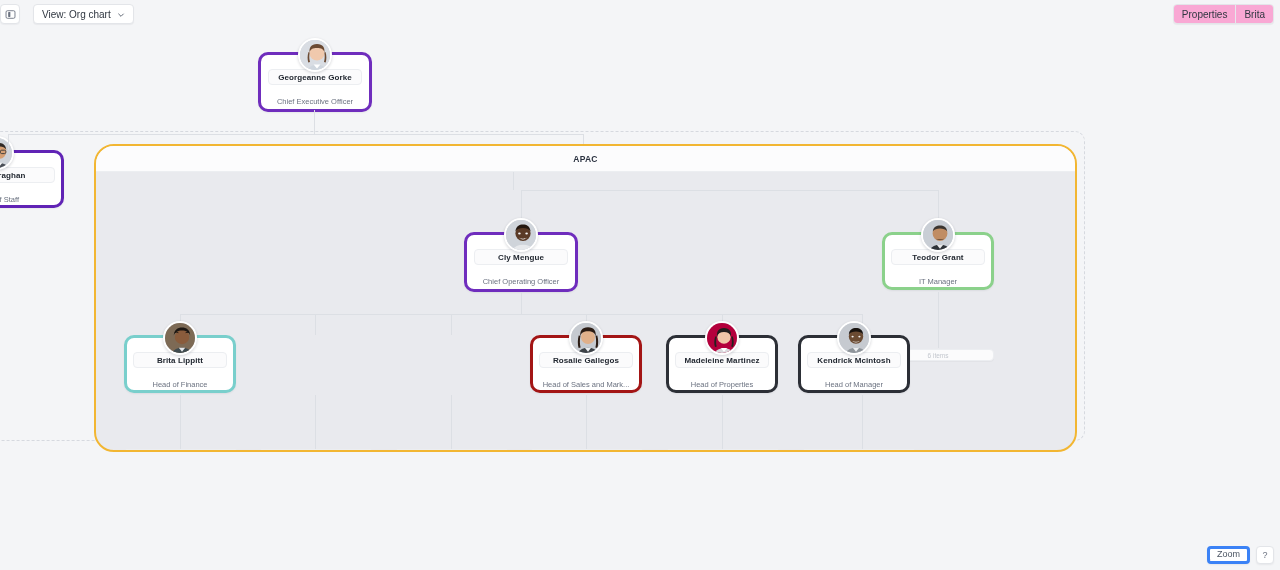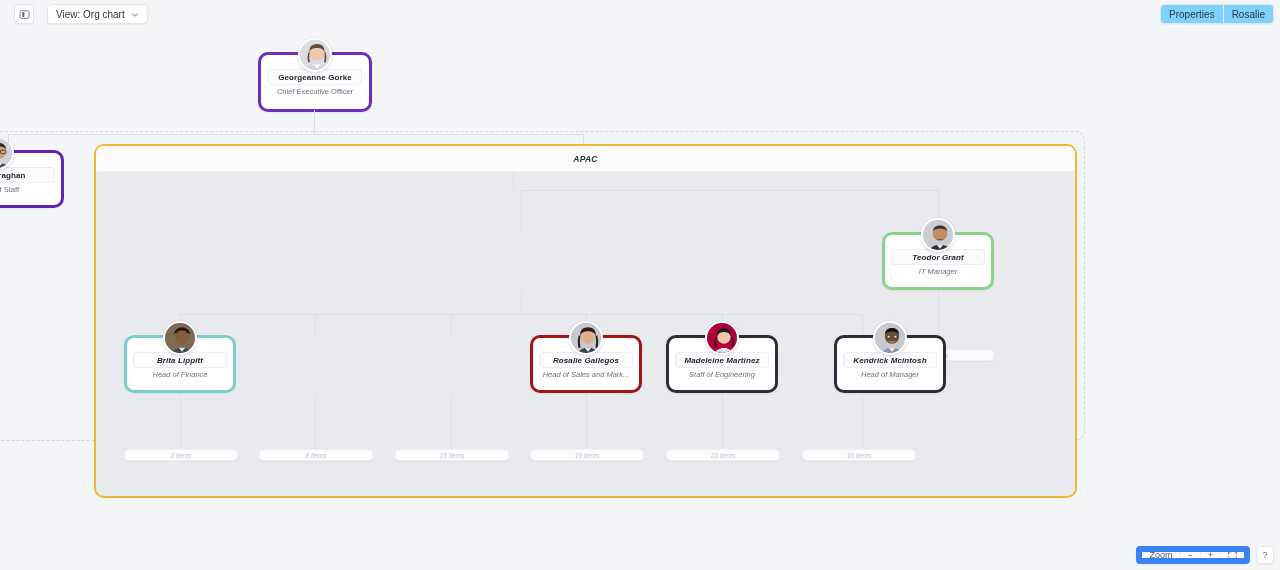--- a/index.html
+++ b/index.html
@@ -9,21 +9,21 @@
     font-family: "Liberation Sans", sans-serif;
     overflow: hidden;
   }
 
   
   .topbar {
     position: absolute; top: 0; left: 0; width: 1280px; height: 28px;
     background: #f4f5f7;
     z-index: 40;
   }
-  .tb-left { position: absolute; left: 0; top: 0; display: flex; align-items: center; gap: 6px; height: 28px; padding-left: 14px; }
+  .tb-left { position: absolute; left: 0; top: 0; display: flex; align-items: center; gap: 6px; height: 28px; }
   .panel-toggle {
     width: 20px; height: 20px; margin-left: 0px;
     background: #ffffff; border: 1px solid #e3e5e9; border-radius: 4px;
     display: flex; align-items: center; justify-content: center;
     box-shadow: 0 1px 1px rgba(16,24,40,.04);
   }
   .view-select {
     height: 20px; padding: 0 8px; margin-left: 7px;
     background: #ffffff; border: 1px solid #e3e5e9; border-radius: 4px;
     display: flex; align-items: center; gap: 6px;
@@ -35,21 +35,21 @@
 
   .tb-right {
     position: absolute; right: 6px; top: 4px;
     display: flex; align-items: stretch;
     background: #ffffff; border: 1px solid #e3e5e9; border-radius: 4px;
     overflow: hidden; height: 20px;
     box-shadow: 0 1px 1px rgba(16,24,40,.05);
   }
   .tb-right .btn {
     padding: 0 8px; display: flex; align-items: center;
-    font-size: 10px; color: #2f3640; background: #7dd3fc;
+    font-size: 10px; color: #2f3640; background: #f9a8d4;
   }
   .tb-right .btn + .btn { border-left: 1px solid #e6e8ec; }
 
   
   .canvas { position: absolute; inset: 28px 0 0 0; background: #f4f5f7; overflow: hidden; }
 
   
   .ln { position: absolute; background: #dcdfe4; }
   .lnv { width: 1px; }
   .lnh { height: 1px; }
@@ -79,21 +79,21 @@
     box-shadow: 0 1px 3px rgba(16,24,40,.18);
     background: #cfd3da;
   }
   .card .namebox {
     margin-top: 14px; width: 94px; height: 16px;
     background: #fbfbfc; border: 1px solid #eceef1; border-radius: 4px;
     display: flex; align-items: center; justify-content: center;
   }
   .card .name { font-size: 8px; font-weight: bold; color: #222831; letter-spacing: .1px; }
   .card .title {
-    margin-top: 2px; width: 104px; text-align: center;
+    margin-top: 12px; width: 104px; text-align: center;
     font-size: 7.5px; color: #6b7280;
     white-space: nowrap; overflow: hidden; text-overflow: ellipsis;
   }
   .card.big { width: 114px; height: 60px; }
 
   
   .pill {
     position: absolute;
     height: 12px; background: #fbfbfc;
     border: 1px solid #eceef1; border-radius: 4px;
@@ -101,44 +101,43 @@
     font-size: 6.5px; color: #c3c7ce;
     box-shadow: 0 1px 1px rgba(16,24,40,.03);
   }
 
   
   .stack { position: absolute; width: 24px; height: 14px; }
 
   
   .apac {
     position: absolute;
-    left: 94px; top: 116px; width: 983px; height: 354px;
+    left: 94px; top: 116px; width: 983px; height: 308px;
     background: #e9eaee;
     border: 2px solid #f2b632;
-    border-radius: 10px;
+    border-radius: 20px;
     overflow: hidden;
-    font-style: italic;
   }
   .apac-head {
     height: 26px; background: #fcfcfd;
     border-bottom: 1px solid #eceef1;
     display: flex; align-items: center; justify-content: center;
     font-size: 8.5px; font-weight: bold; color: #2b3240; letter-spacing: .2px;
   }
   .apac-body { position: relative; height: 280px; }
 
   
   .zoomwrap {
     position: absolute; right: 6px; bottom: 6px;
     display: flex; align-items: stretch; gap: 6px; z-index: 40;
   }
   .zoombar {
     display: flex; align-items: stretch; height: 18px;
-    background: #ffffff; border: 6px solid #3b82f6; border-radius: 4px;
-    overflow: hidden; box-shadow: 0 1px 2px rgba(16,24,40,.06);
+    background: #ffffff; border: 3px solid #3b82f6; border-radius: 4px;
+    overflow: hidden; box-shadow: 0 1px 2px rgba(16,24,40,.06); flex-direction: column;
   }
   .zoombar .zi {
     padding: 0 7px; display: flex; align-items: center; justify-content: center;
     font-size: 9px; color: #4b5563; min-width: 16px;
   }
   .zoombar .zi + .zi { border-left: 1px solid #ededf0; }
   .helpbtn {
     width: 18px; height: 18px; background: #ffffff;
     border: 1px solid #e3e5e9; border-radius: 4px;
     display: flex; align-items: center; justify-content: center;
@@ -161,21 +160,21 @@
       <span class="chev">
         <svg width="8" height="8" viewBox="0 0 12 12" fill="none" aria-hidden="true">
           <path d="M2.5 4.5L6 8L9.5 4.5" stroke="#4b5563" stroke-width="1.3" stroke-linecap="round" stroke-linejoin="round"></path>
         </svg>
       </span>
     </div>
   </div>
 
   <div class="tb-right">
     <div class="btn">Properties</div>
-    <div class="btn">Rosalie</div>
+    <div class="btn">Brita</div>
   </div>
 </div>
 
 <div class="canvas">
 
   <div class="group-outline" style="left:-260px; top:103px; width:1345px; height:310px;"></div>
 
   <div class="card big" style="left:258px; top:24px; border-color:#6f2dbd;">
     <div class="avatar">
       <svg width="34" height="34" viewBox="0 0 34 34" aria-hidden="true">
@@ -220,20 +219,37 @@
 
   <div class="apac">
     <div class="apac-head">APAC</div>
     <div class="apac-body">
 
       <div class="ln lnv" style="left:417px; top:0px; height:18px;"></div>
       <div class="ln lnh" style="left:425px; top:18px; width:417px;"></div>
       <div class="ln lnv" style="left:425px; top:18px; height:42px;"></div>
       <div class="ln lnv" style="left:842px; top:18px; height:42px;"></div>
 
+      <div class="card big" style="left:368px; top:60px; border-color:#6f2dbd;">
+        <div class="avatar">
+          <svg width="34" height="34" viewBox="0 0 34 34" aria-hidden="true">
+            <rect width="34" height="34" fill="#cfd4da"></rect>
+            <circle cx="17" cy="13.5" r="7.6" fill="#5a3a26"></circle>
+            <path d="M9.4 11.2C10.2 6.2 13.3 4.6 17 4.6s6.8 1.6 7.6 6.6c-1.8-2.2-4.3-3.1-7.6-3.1s-5.8.9-7.6 3.1z" fill="#241810"></path>
+            <ellipse cx="13.4" cy="13.6" rx="1.3" ry="1" fill="#f6f6f6"></ellipse>
+            <ellipse cx="20.6" cy="13.6" rx="1.3" ry="1" fill="#f6f6f6"></ellipse>
+            <path d="M13.2 17.6c1.2 1.6 6.4 1.6 7.6 0-.6 2.4-7 2.4-7.6 0z" fill="#f2f2f2"></path>
+            <path d="M4.5 34c1.4-6.2 6.4-9.2 12.5-9.2S28.1 27.8 29.5 34z" fill="#e7e9ec"></path>
+          </svg>
+        </div>
+        <div class="namebox">
+          <span class="name">Cly Mengue</span>
+        </div>
+        <div class="title">Chief Operating Officer</div>
+      </div>
 
       <div class="card" style="left:786px; top:60px; width:112px; border-color:#8bd18b;">
         <div class="avatar">
           <svg width="34" height="34" viewBox="0 0 34 34" aria-hidden="true">
             <rect width="34" height="34" fill="#c9ced5"></rect>
             <circle cx="17" cy="13.5" r="7.4" fill="#c08d64"></circle>
             <path d="M9.8 11.2C10.5 7 13.4 5.4 17 5.4s6.5 1.6 7.2 5.8c-1.7-1.8-4.1-2.6-7.2-2.6s-5.5.8-7.2 2.6z" fill="#3a3530"></path>
             <path d="M13 18.4c1 1.2 6 1.2 8 0-.8 2-7.2 2-8 0z" fill="#5e4634"></path>
             <path d="M4.8 34c1.3-6.2 6.2-9.2 12.2-9.2S28 27.8 29.2 34z" fill="#2e3338"></path>
             <path d="M13.6 24.6h6.8l-3.4 4.2z" fill="#e9eaec"></path>
@@ -330,27 +346,27 @@
             <circle cx="17" cy="14.2" r="6.6" fill="#f0c7a8"></circle>
             <path d="M17 5c5.6 0 7.6 3.6 7 8.4-1-3-3.6-4.4-7-4.4s-6 1.4-7 4.4C9.4 8.6 11.4 5 17 5z" fill="#23201e"></path>
             <path d="M9.8 13.6c-1 4.6-.8 7.8 0 10l-1.8.5c-1-3-1-6.6.2-10.5zM24.2 13.6c1 4.6.8 7.8 0 10l1.8.5c1-3 1-6.6-.2-10.5z" fill="#23201e"></path>
             <path d="M5.4 34C6.6 28 11.2 25.2 17 25.2S27.4 28 28.6 34z" fill="#d9d9dd"></path>
             <path d="M13.9 25h6.2l-3.1 4z" fill="#ffffff"></path>
           </svg>
         </div>
         <div class="namebox">
           <span class="name">Madeleine Martinez</span>
         </div>
-        <div class="title">Staff of Engineering</div>
+        <div class="title">Head of Properties</div>
       </div>
       <div class="pill" style="left:570px; top:277px; width:114px;">
         <span>23 items</span>
       </div>
 
-      <div class="card" style="left:738px; top:163px; border-color:#2c2f36;align-items:center;">
+      <div class="card" style="left:702px; top:163px; border-color:#2c2f36;align-items:center;">
         <div class="avatar">
           <svg width="34" height="34" viewBox="0 0 34 34" aria-hidden="true">
             <rect width="34" height="34" fill="#c6cad0"></rect>
             <circle cx="17" cy="13.6" r="7.2" fill="#6b4b32"></circle>
             <path d="M9.8 11.4C10.4 6.6 13.4 5 17 5s6.6 1.6 7.2 6.4c-1.6-2.2-4-3-7.2-3s-5.6.8-7.2 3z" fill="#17110d"></path>
             <ellipse cx="13.6" cy="13.6" rx="1.1" ry=".9" fill="#f2f2f2"></ellipse>
             <ellipse cx="20.4" cy="13.6" rx="1.1" ry=".9" fill="#f2f2f2"></ellipse>
             <path d="M13.4 17.8c1.2 1.4 6 1.4 7.2 0-.6 2.2-6.6 2.2-7.2 0z" fill="#efefef"></path>
             <path d="M4.8 34C6 27.8 11 24.8 17 24.8S28 27.8 29.2 34z" fill="#8f959b"></path>
             <path d="M13.8 24.8h6.4l-3.2 4z" fill="#eceef0"></path>

